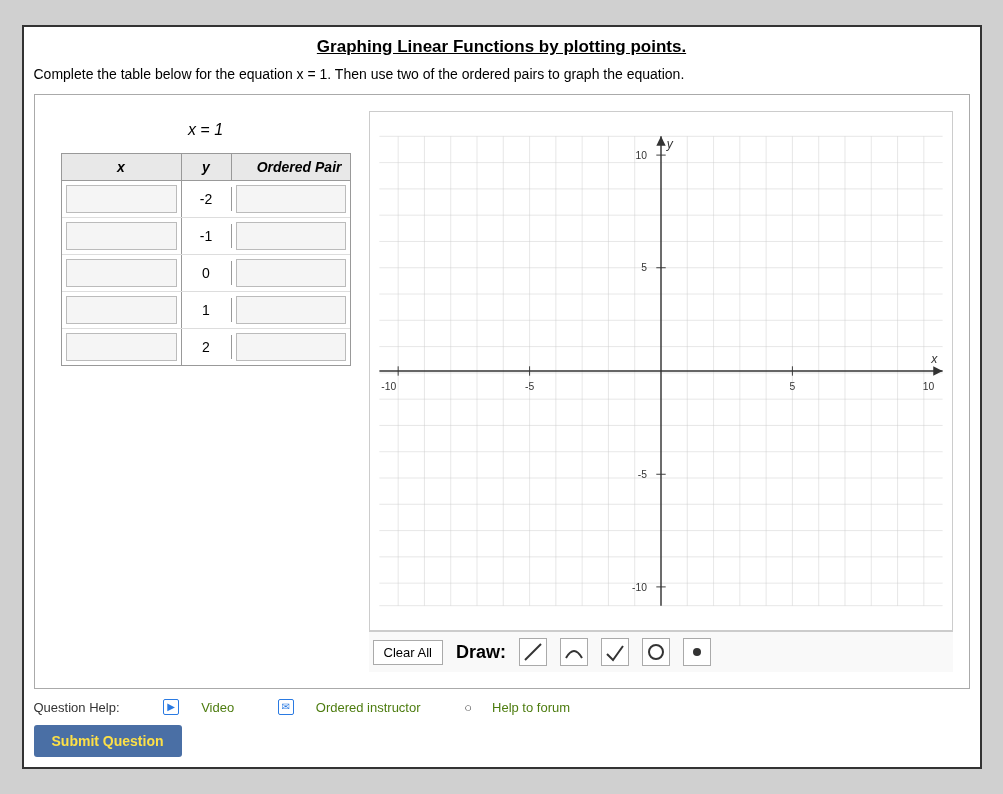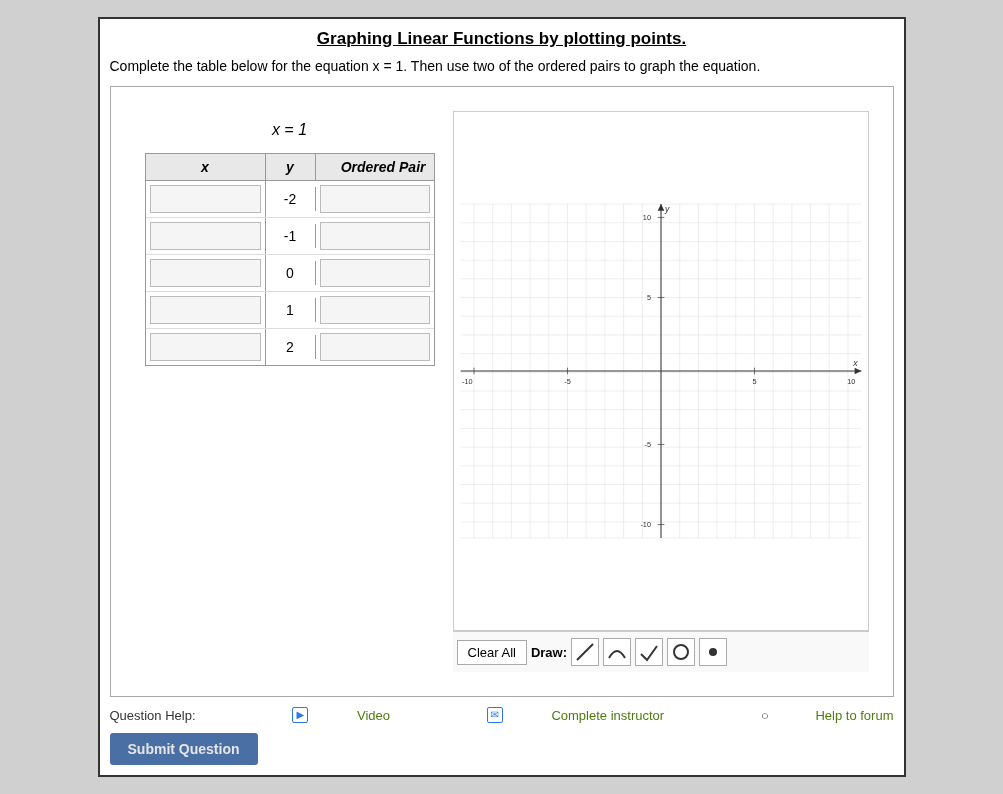--- a/index.html
+++ b/index.html
@@ -8,40 +8,40 @@
       font-family: Arial, sans-serif;
       display: flex;
       justify-content: center;
       align-items: center;
       min-height: 794px;
       width: 1003px;
     }
     .main-container {
       background: white;
       border: 2px solid #333;
-      width: 808px;
+      width: 960px;
       padding: 10px;
     }
     .title {
       text-align: center;
       font-size: 17px;
       font-weight: bold;
       margin-bottom: 8px;
       text-decoration: underline;
     }
     .instructions {
       font-size: 14px;
       margin-bottom: 10px;
       line-height: 1.4;
     }
     .content-area {
       display: flex;
       gap: 8px;
       border: 1px solid #aaa;
-      padding: 24px;
+      padding: 16px;
     }
     .left-panel {
       width: 310px;
       flex-shrink: 0;
       display: flex;
       flex-direction: column;
       align-items: center;
       padding: 10px;
     }
     .equation-label {
@@ -112,55 +112,54 @@
     }
     svg.graph-svg {
       position: absolute;
       top: 0; left: 0;
       width: 100%;
       height: 100%;
     }
     .graph-controls {
       display: flex;
       align-items: center;
-      gap: 4px;
+      gap: 13px;
       padding: 6px 4px;
       border-top: 1px solid #ccc;
       background: #f9f9f9;
     }
     .clear-all-btn {
       border: 1px solid #aaa;
       background: white;
       padding: 4px 10px;
       font-size: 13px;
       cursor: pointer;
     }
     .draw-label {
-      font-size: 13px;
+      font-size: 18px;
       font-weight: bold;
     }
     .draw-tool {
       width: 28px;
       height: 28px;
       border: 1px solid #aaa;
       background: white;
       cursor: pointer;
       display: flex;
       align-items: center;
       justify-content: center;
       font-size: 16px;
     }
     .question-help {
       margin-top: 10px;
       font-size: 13px;
       color: #333;
       display: flex;
       align-items: center;
       gap: 20px;
-      justify-content: space-between;
     }
     .help-link {
       color: #4d7c0f;
       text-decoration: none;
       cursor: pointer;
       font-size: 13px;
     }
     .help-icon {
       display: inline-block;
       width: 16px;
@@ -169,21 +168,21 @@
       border-radius: 2px;
       text-align: center;
       line-height: 14px;
       font-size: 10px;
       color: #2a7ae2;
       margin-right: 2px;
     }
     .submit-btn {
       margin-top: 10px;
       background: #4a6fa5;
-      color: #e5e5e5;
+      color: #fde047;
       border: none;
       padding: 8px 18px;
       font-size: 14px;
       font-weight: bold;
       cursor: pointer;
       border-radius: 3px;
     }
   </style>
 </head>
 <body>
@@ -379,20 +378,20 @@
   </div>
 
   
   <div class="question-help">
     <span>Question Help:</span>
     &nbsp;
     <span class="help-icon">▶</span>
     <a class="help-link">Video</a>
     &nbsp;
     <span class="help-icon">✉</span>
-    <a class="help-link">Complete instructor</a>
+    <a class="help-link">Ordered instructor</a>
     &nbsp;
     <span>○</span>
     <a class="help-link">Help to forum</a>
   </div>
 
   <button class="submit-btn">Submit Question</button>
 </div>
 
 </body></html>

